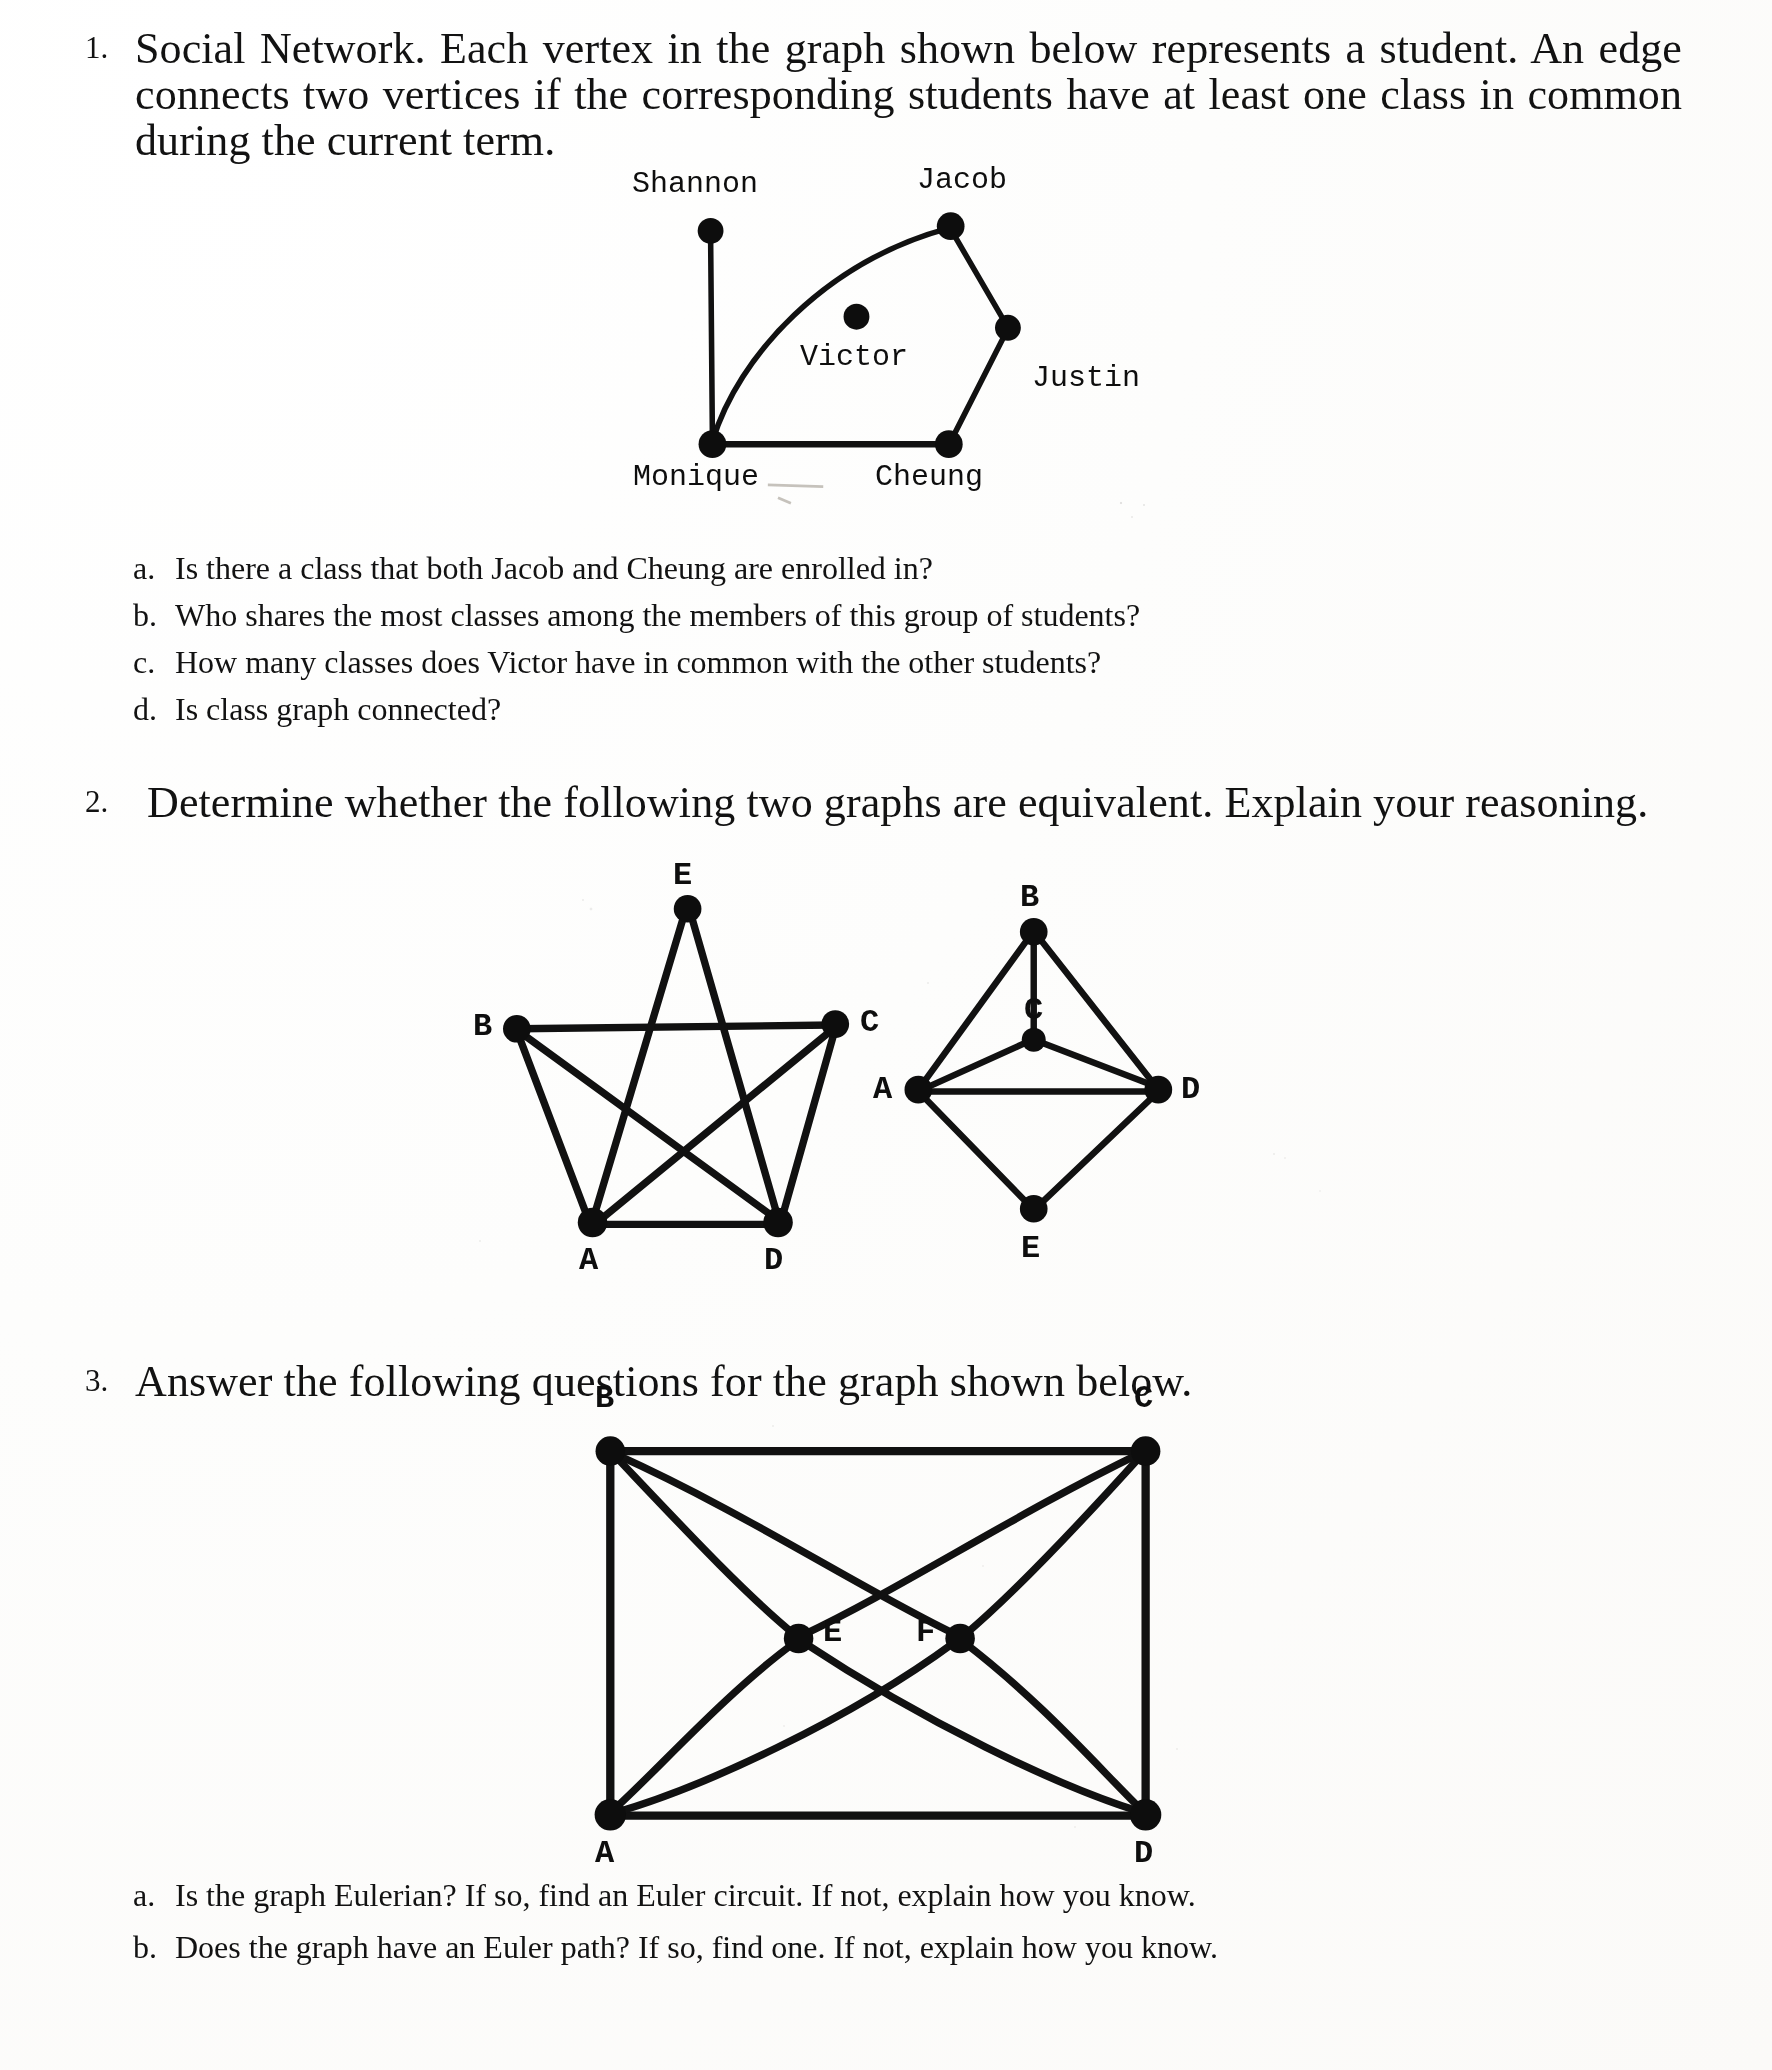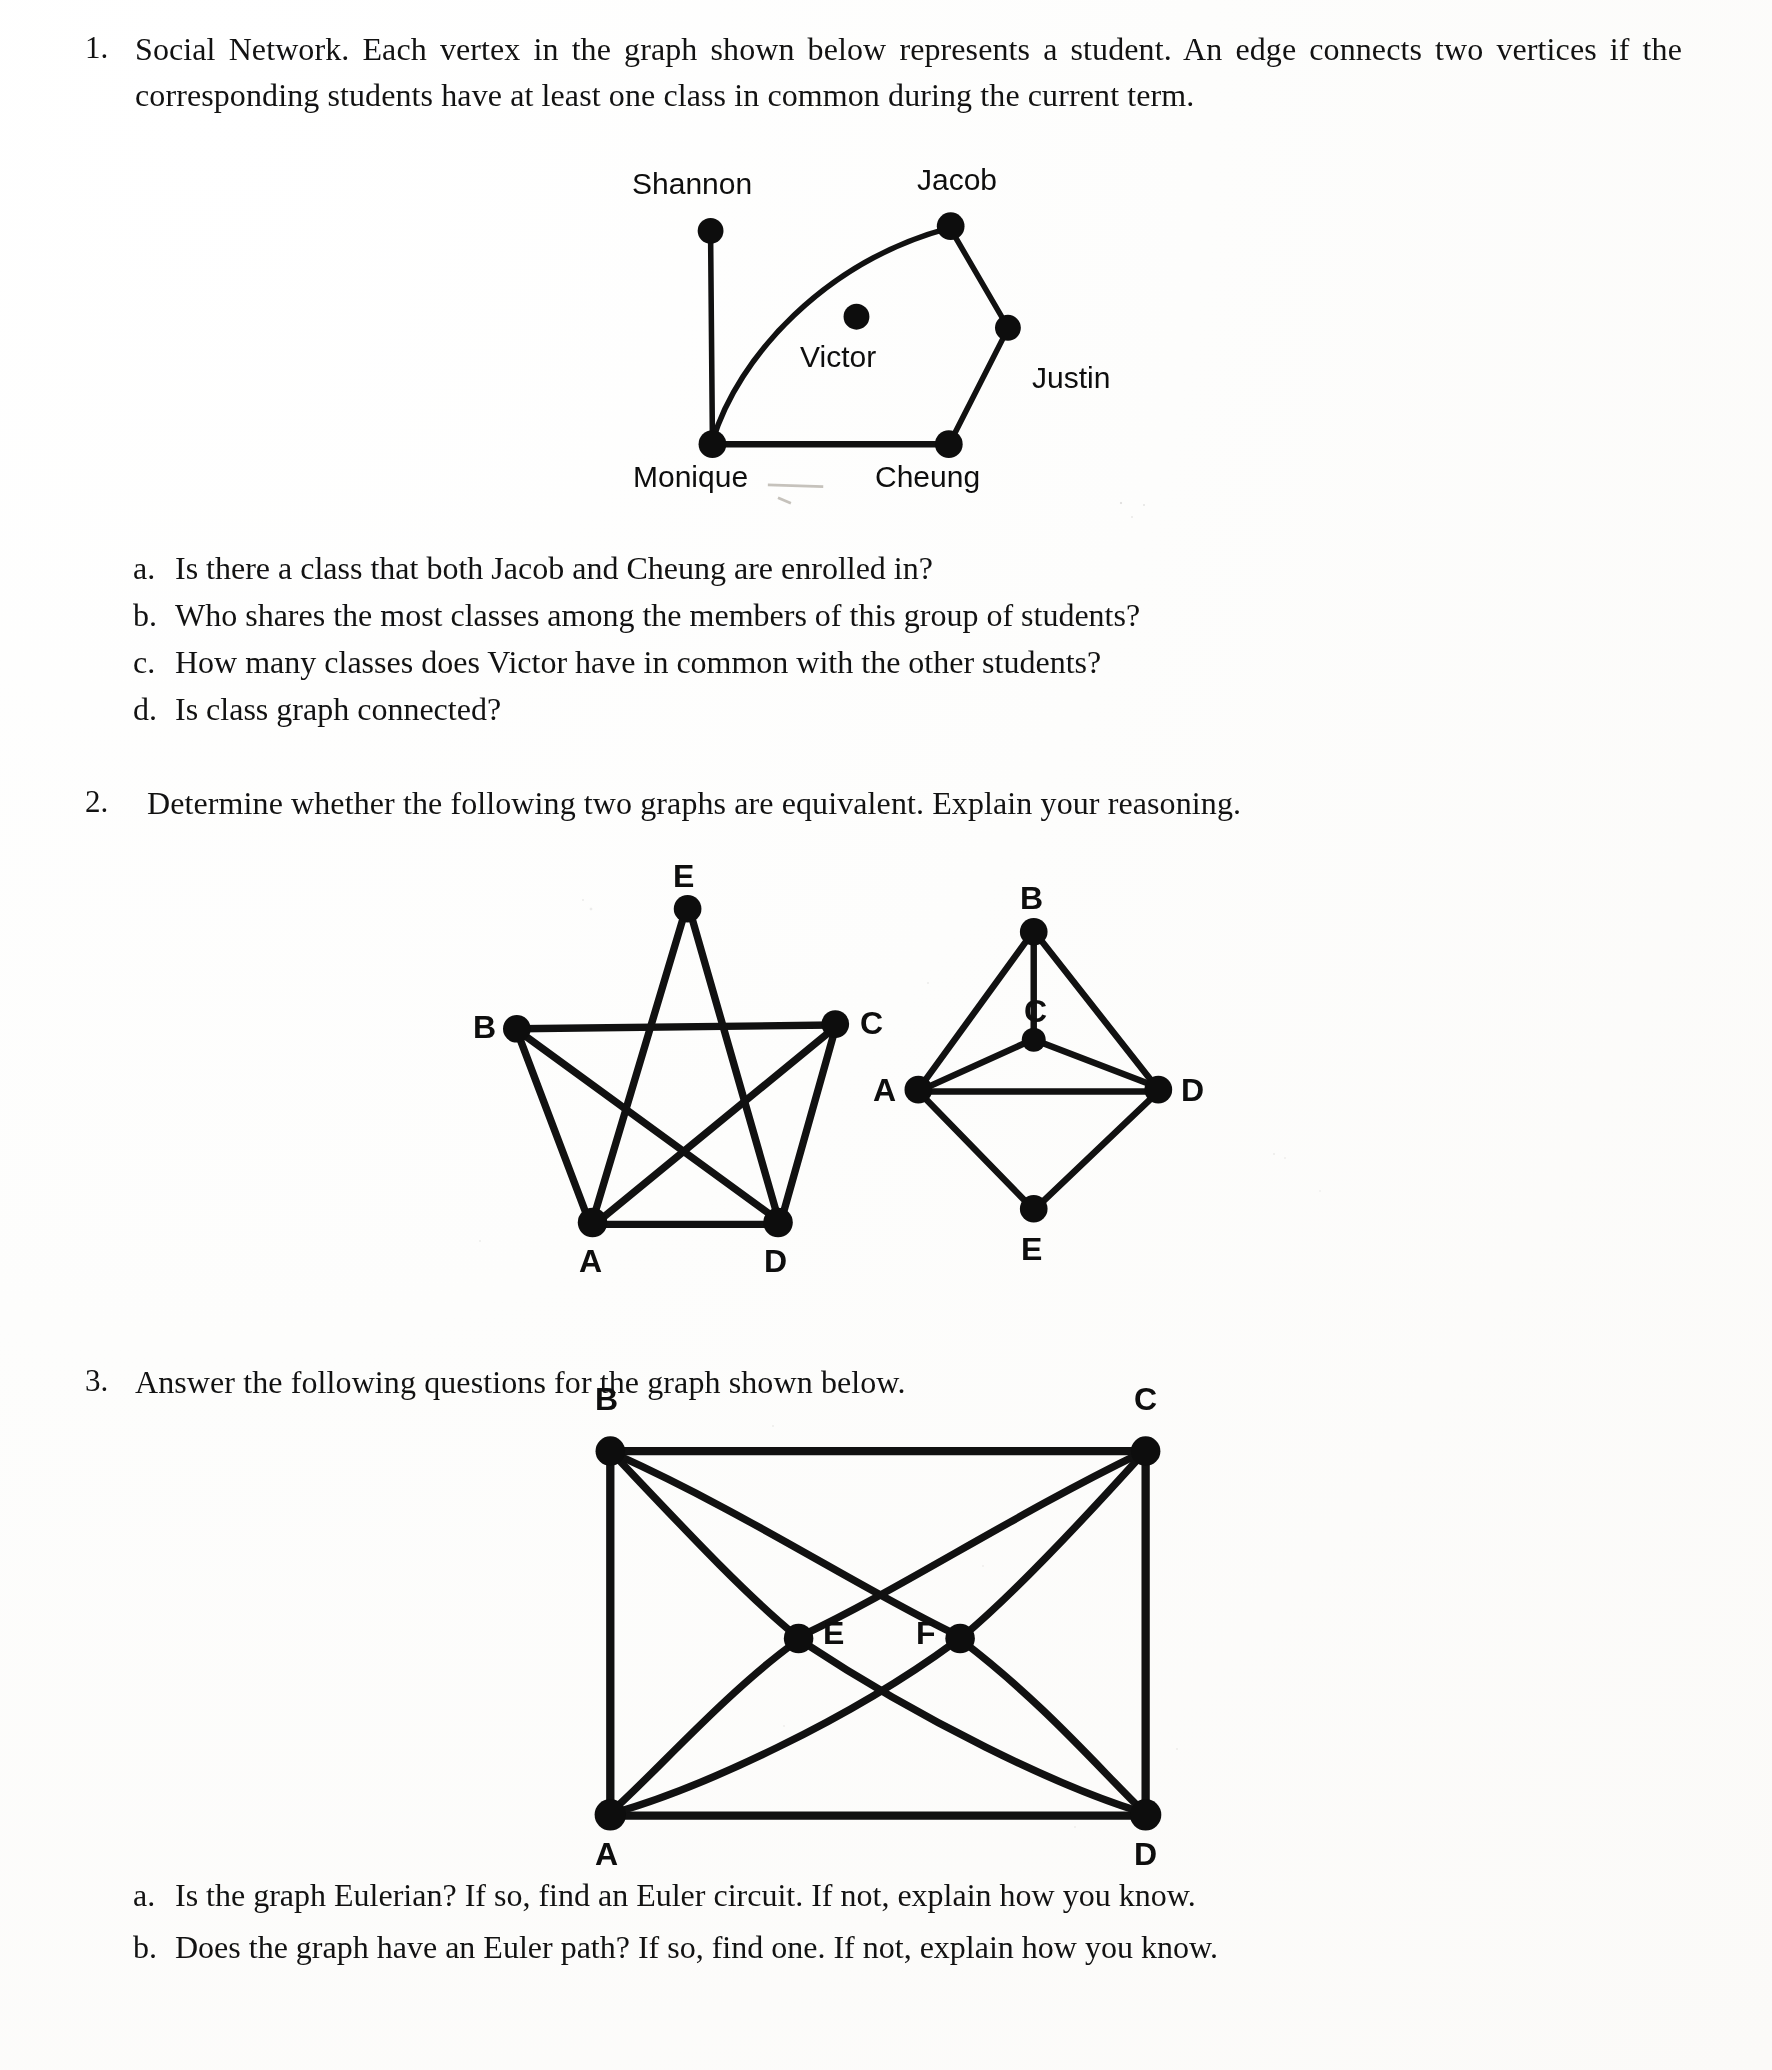--- a/index.html
+++ b/index.html
@@ -61,21 +61,21 @@
   }
   .prob-num {
     font-size: 31px;
     line-height: 44px;
     width: 50px;
     flex: 0 0 50px;
     text-align: left;
     font-family: "Liberation Serif", "DejaVu Serif", serif;
   }
   .prob-body {
-    font-size: 32px;
+    font-size: 44px;
     line-height: 46px;
     letter-spacing: 0.1px;
   }
   .prob-body.justify { text-align: justify; }
 
   .sublist {
     position: absolute;
     font-size: 32px;
     line-height: 46px;
   }
@@ -94,21 +94,21 @@
   
   .figure {
     position: absolute;
   }
   .figure svg { display: block; }
 
   .v-label {
     position: absolute;
     font-size: 30px;
     line-height: 30px;
-    font-family: Liberation Sans, sans-serif;
+    font-family: Liberation Mono, monospace;
     white-space: nowrap;
     color: #0e0e0e;
   }
   .v-label.bold { font-weight: 700; font-size: 32px; }
 </style>
 </head>
 <body>
 
 <div class="page"></div>
 

